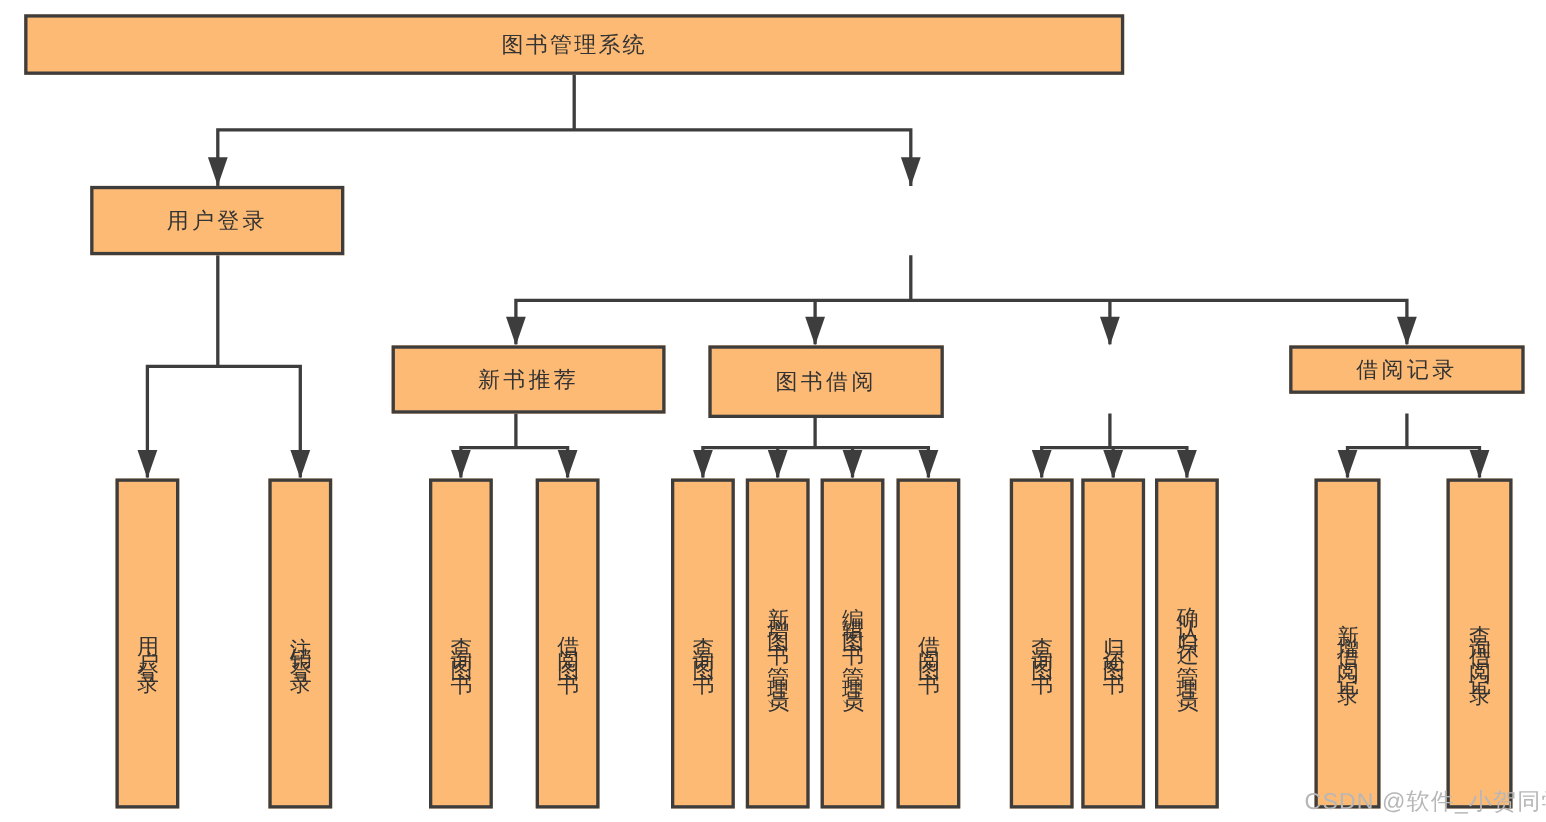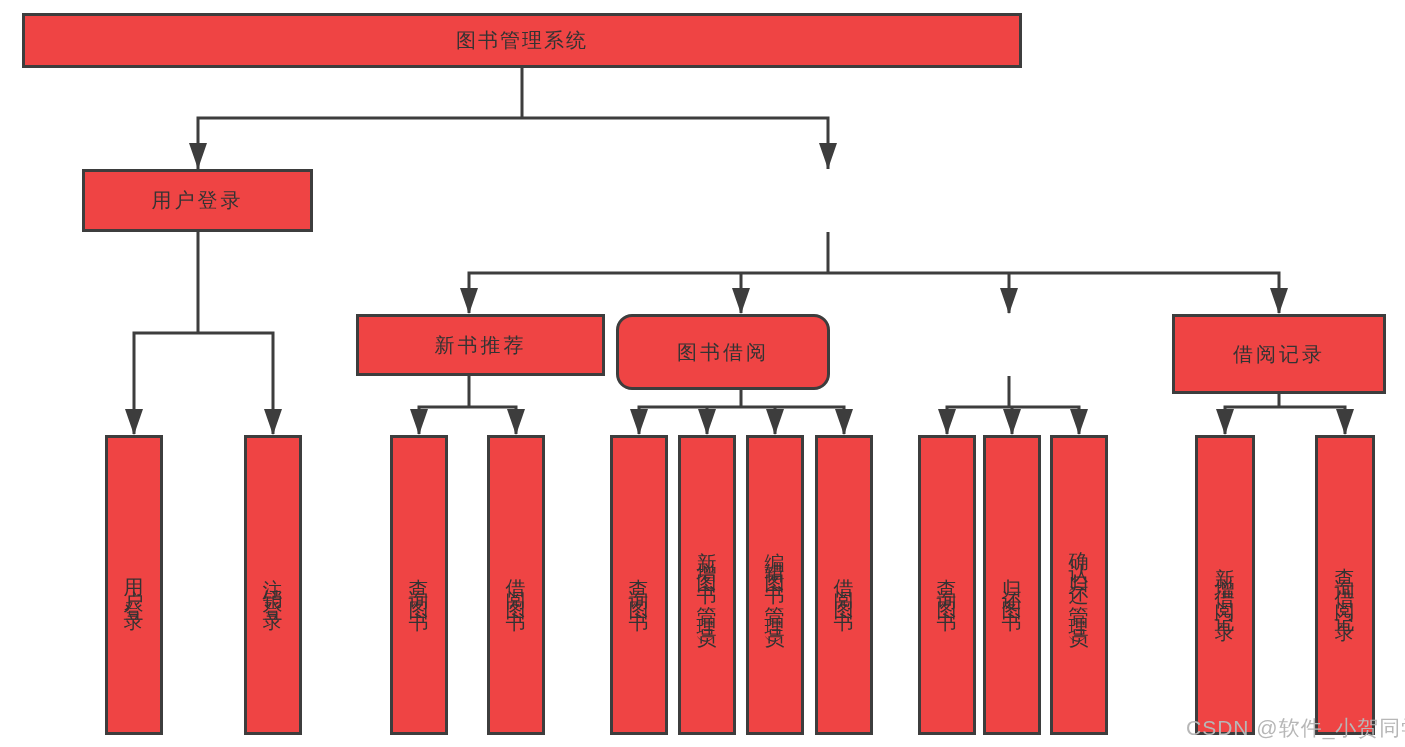--- a/index.html
+++ b/index.html
@@ -24,21 +24,21 @@
     position: absolute;
     left: 0; top: 0;
     width: 1405px;
     height: 747px;
     z-index: 1;
   }
   .node {
     position: absolute;
     box-sizing: border-box;
     border: 3px solid #3d3d3d;
-    background: #ef4444;
+    background: #fdba74;
     color: #333333;
     display: flex;
     align-items: center;
     justify-content: center;
     z-index: 2;
   }
   .hbox {
     font-size: 20px;
     letter-spacing: 3px;
     white-space: nowrap;
@@ -118,22 +118,22 @@
         <polygon points="1216,409 1234,409 1225,435"></polygon>
         <polygon points="1336,409 1354,409 1345,435"></polygon>
       </g>
   </svg>
 
   <div class="node hbox root-box">图书管理系统</div>
 
   <div class="node hbox" style="left:82px; top:169px; width:231px; height:63px;">用户登录</div>
 
   <div class="node hbox" style="left:356px; top:314px; width:249px; height:62px;">新书推荐</div>
-  <div class="node hbox" style="left:616px; top:314px; width:214px; height:76px;border-radius:16px;">图书借阅</div>
-  <div class="node hbox" style="left:1172px; top:314px; width:214px; height:80px;">借阅记录</div>
+  <div class="node hbox" style="left:644px; top:314px; width:214px; height:66px;">图书借阅</div>
+  <div class="node hbox" style="left:1172px; top:314px; width:214px; height:44px;">借阅记录</div>
 
   <div class="node vbox" style="left:105px;">
     <span class="vtext">用户登录</span>
   </div>
   <div class="node vbox" style="left:244px;">
     <span class="vtext">注销登录</span>
   </div>
 
   <div class="node vbox" style="left:390px;">
     <span class="vtext">查询图书</span>

